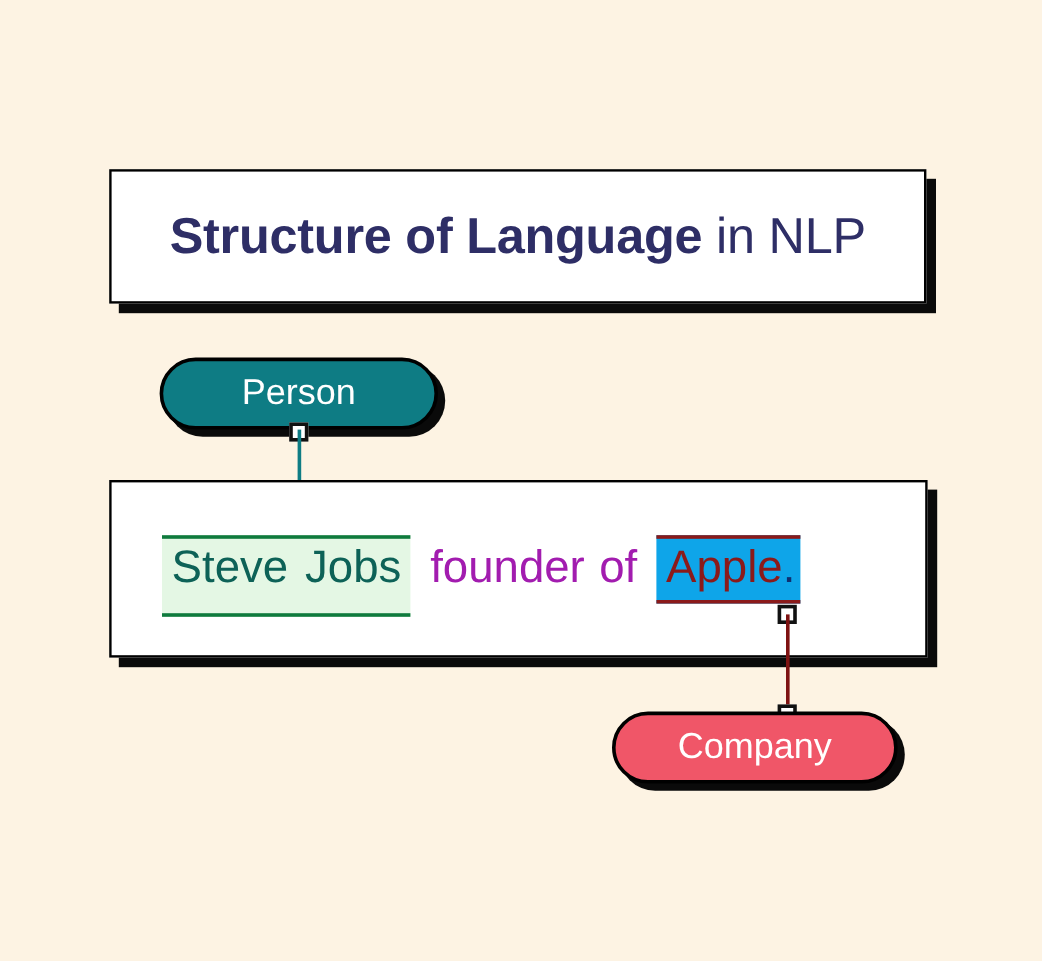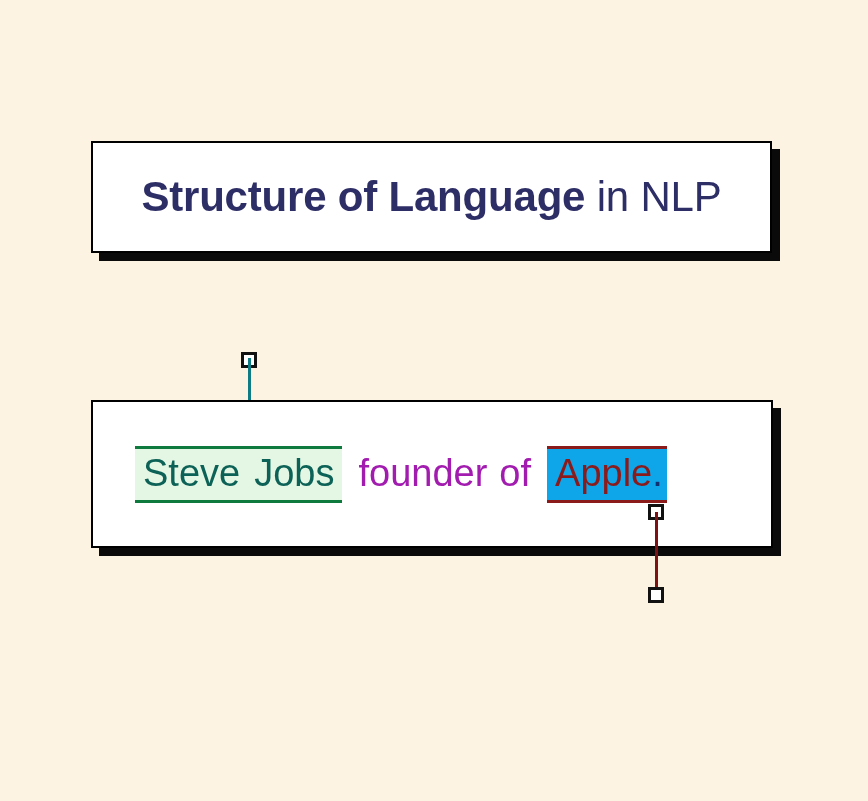--- a/index.html
+++ b/index.html
@@ -66,21 +66,21 @@
     display: flex;
     align-items: baseline;
     font-size: 38px;
     white-space: nowrap;
   }
   .ent-person {
     background: #e4f7e4;
     color: #0d6257;
     border-top: 3px solid #0f7a3d;
     border-bottom: 3px solid #0f7a3d;
-    padding: 4px 8px 6px 8px;
+    padding: 4px 8px 17px 8px;
     line-height: 1.08;
     position: relative;
   }
   .ent-person .gap {
     display: inline-block;
     width: 14px;
   }
   .plain-text {
     color: #a21caf;
     padding: 0 0 0 16px;
@@ -167,31 +167,37 @@
 <body>
 
 <div id="stage">
 
   <div class="title-card">
     <div class="title-text">
       <span class="title-strong">Structure of Language</span><span class="title-rest"> in NLP</span>
     </div>
   </div>
 
+  <div class="pill pill-person">
+    <span>Person</span>
+  </div>
 
   <div class="conn-node node-person-top"></div>
   <div class="conn-line conn-person"></div>
   <div class="conn-node node-person-bottom"></div>
 
   <div class="sentence-card">
     <div class="sentence-line">
       <span class="ent-person"><span>Steve</span><span class="gap"></span><span>Jobs</span></span>
         <span class="plain-text"><span>founder</span><span class="gap"></span><span>of</span></span>
         <span class="ent-company"><span>Apple</span><span class="period">.</span></span>
     </div>
   </div>
 
   <div class="conn-node node-company-top"></div>
   <div class="conn-line conn-company"></div>
   <div class="conn-node node-company-bottom"></div>
 
+  <div class="pill pill-company">
+    <span>Company</span>
+  </div>
 
 </div>
 
 </body></html>

